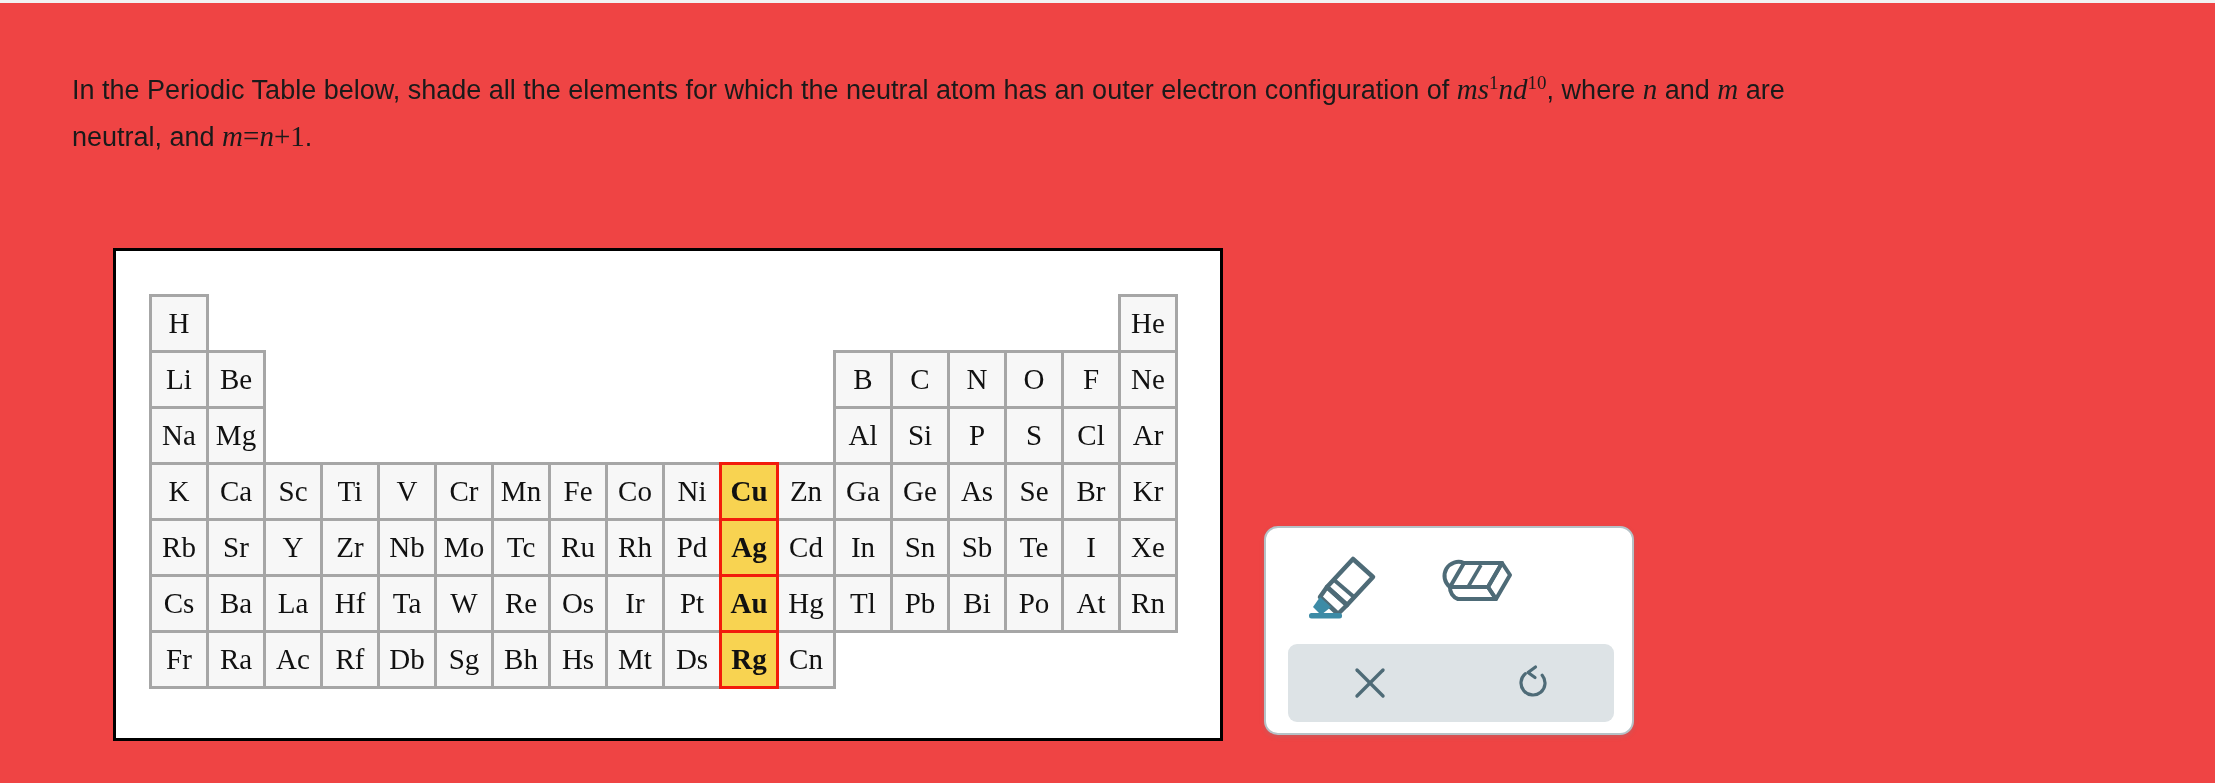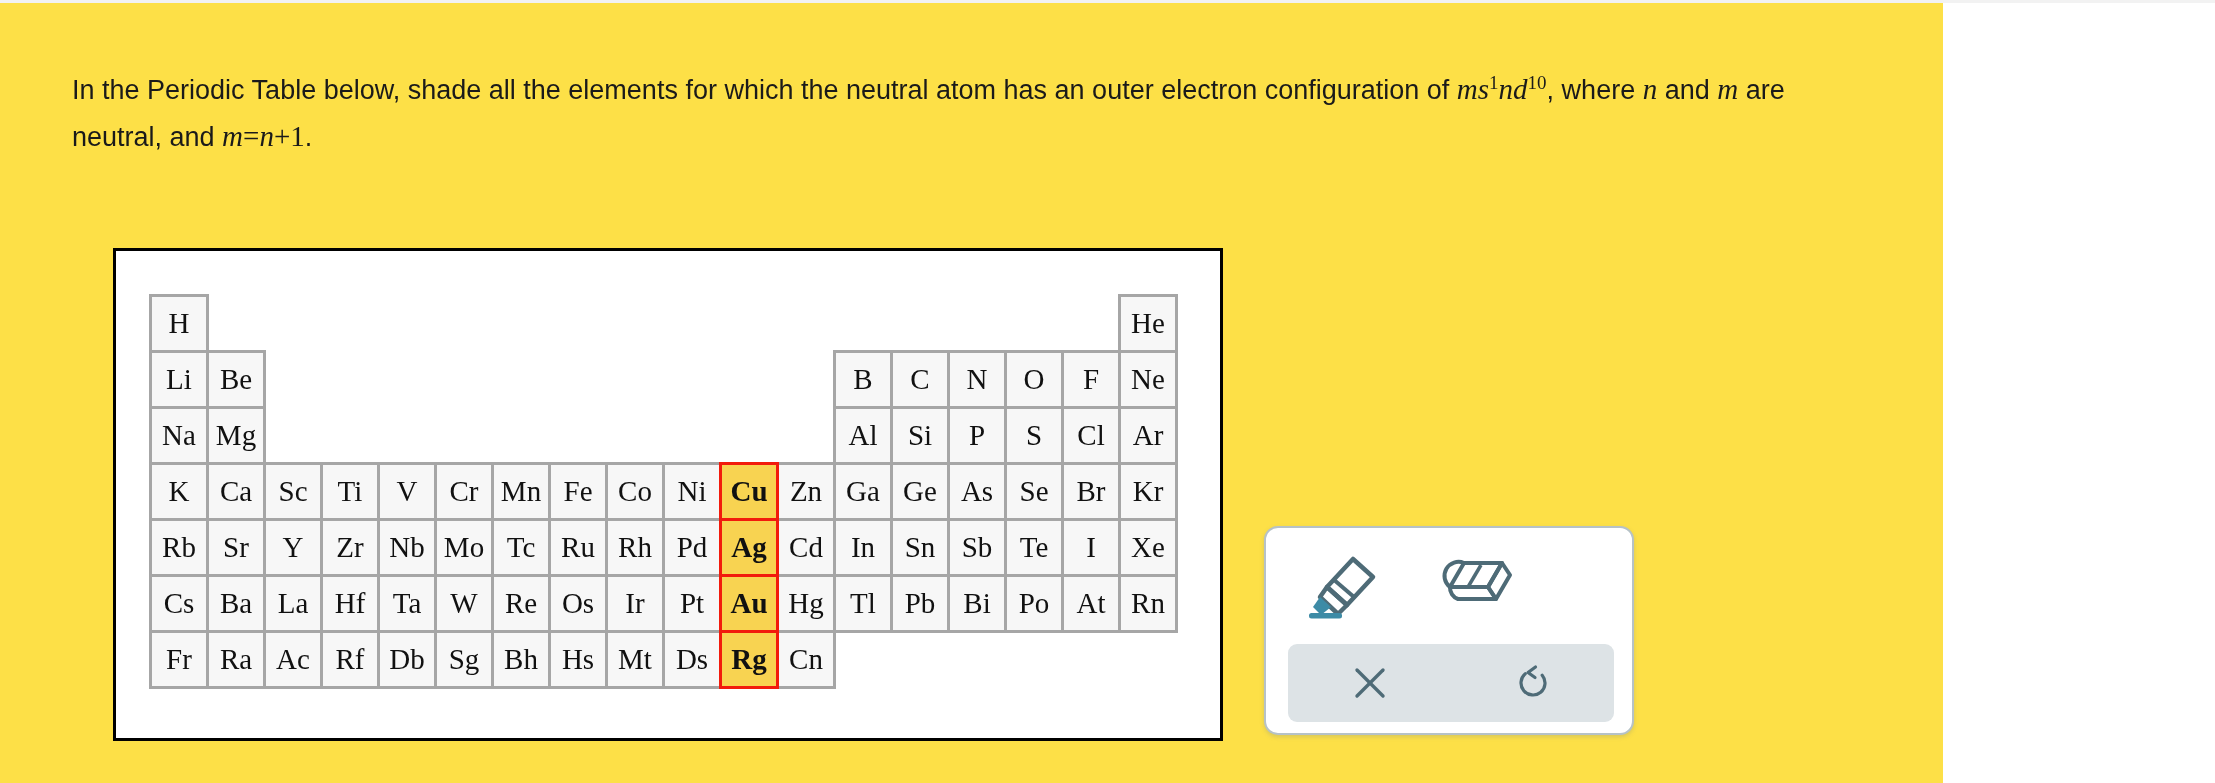--- a/index.html
+++ b/index.html
@@ -3,21 +3,21 @@
 <meta charset="utf-8">
 <style>
   * { box-sizing: border-box; }
   html, body {
     margin: 0; padding: 0;
     background: #ffffff;
     width: 2215px; height: 783px;
     font-family: "Liberation Sans", sans-serif;
     overflow: hidden;
   }
-  #root { position: relative; width: 1943px; height: 783px; background:#fde047; }
+  #root { position: relative; width: 2215px; height: 783px; background:#ef4444; }
 
   
   .top-rule {
     position: absolute; left: 0; top: 0; width: 2215px; height: 3px;
     background: #f2f2f2;
   }
 
   
   .prompt {
     position: absolute;

